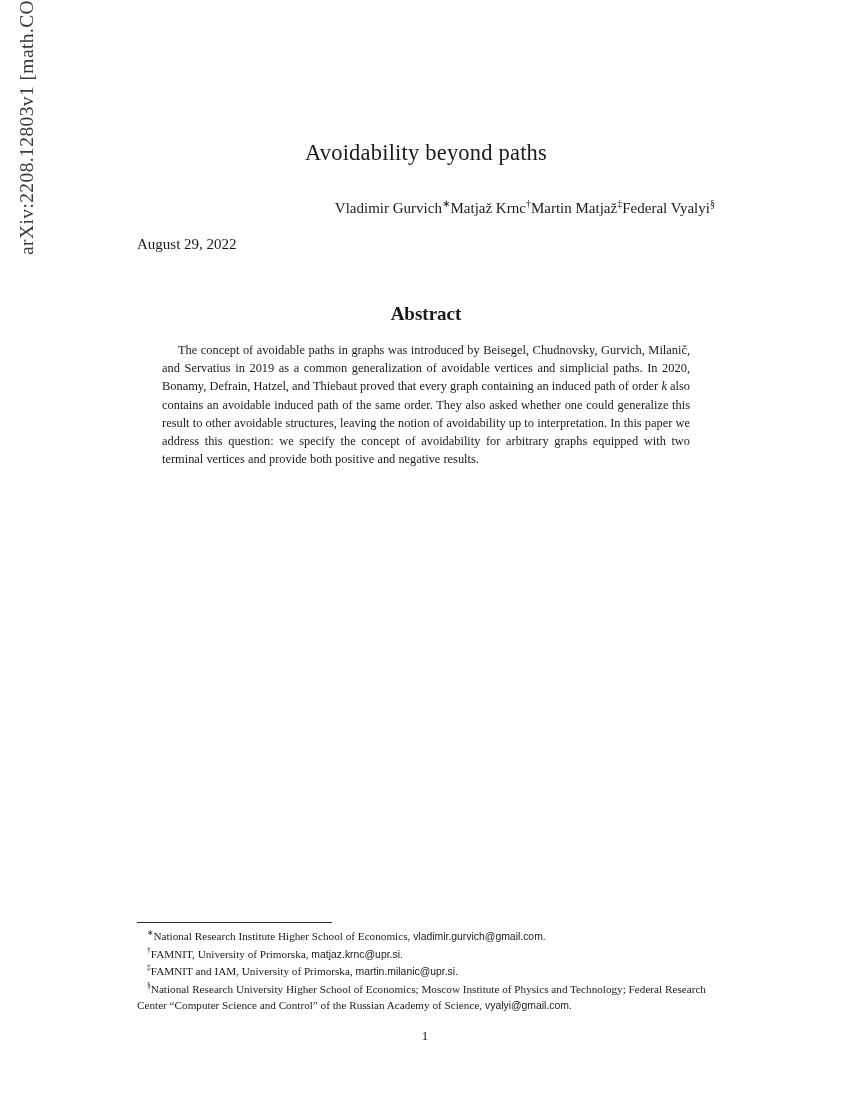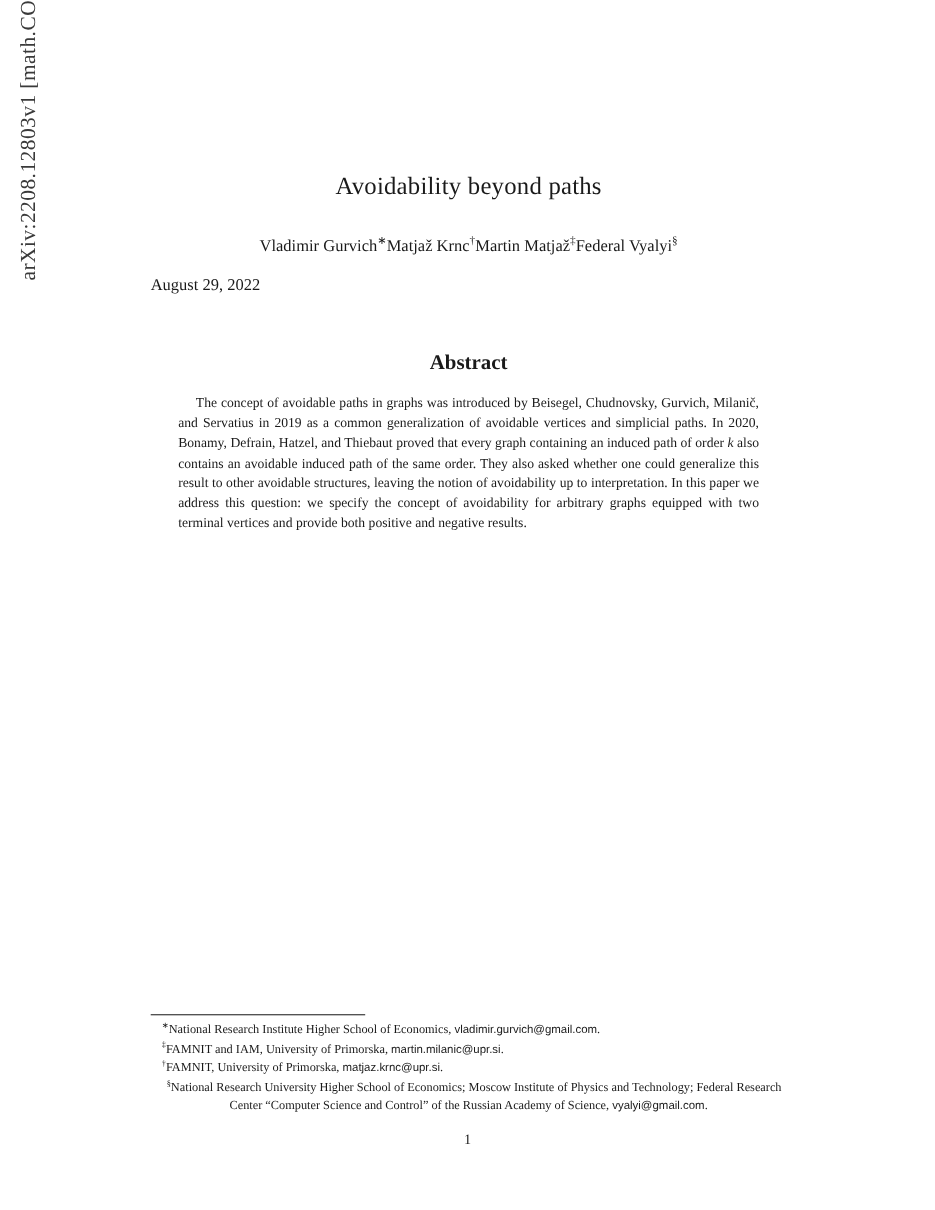--- a/index.html
+++ b/index.html
@@ -34,25 +34,25 @@
     position: absolute;
     left: 137px;
     top: 140px;
     width: 578px;
   }
   .title {
     text-align: center;
     font-size: 22.5px;
     font-weight: normal;
     letter-spacing: 0.2px;
-    margin: 16px 0 34px 0;
+    margin: 0 0 34px 0;
   }
   .authors {
     display: flex;
-    justify-content: center;
+    justify-content: flex-end;
     font-size: 15px;
     margin-bottom: 19px;
   }
   .author {
     white-space: nowrap;
   }
   sup {
     font-size: 0.68em;
     vertical-align: super;
     line-height: 0;
@@ -93,21 +93,20 @@
     width: 578px;
     font-size: 11.2px;
     line-height: 1.45;
   }
   .footnote {
     margin-bottom: 1.5px;
     text-indent: 10px;
   }
   .footnote.wrap {
     text-indent: 10px;
-    text-align: center;
   }
   .mono {
     font-family: Liberation Sans, sans-serif;
     font-size: 0.93em;
   }
   .page-number {
     position: absolute;
     left: 0;
     right: 0;
     top: 1028px;
@@ -139,22 +138,22 @@
 
     <p class="abstract-body"><span>The concept of avoidable paths in graphs was introduced by Beisegel, Chudnovsky, Gurvich, Milanič, and Servatius in 2019 as a common generalization of avoidable vertices and simplicial paths. In 2020, Bonamy, Defrain, Hatzel, and Thiebaut proved that every graph containing an induced path of order </span><span class="mathit">k</span><span> also contains an avoidable induced path of the same order. They also asked whether one could generalize this result to other avoidable structures, leaving the notion of avoidability up to interpretation. In this paper we address this question: we specify the concept of avoidability for arbitrary graphs equipped with two terminal vertices and provide both positive and negative results.</span></p>
 
   </div>
 
   <div class="footnote-rule"></div>
 
   <div class="footnotes">
     <div class="footnote"><sup>∗</sup><span>National Research Institute Higher School of Economics, </span><span class="mono">vladimir.gurvich@gmail.com</span><span>.</span></div>
 
+    <div class="footnote"><sup>†</sup><span>FAMNIT, University of Primorska, </span><span class="mono">matjaz.krnc@upr.si</span><span>.</span></div>
+
     <div class="footnote"><sup>‡</sup><span>FAMNIT and IAM, University of Primorska, </span><span class="mono">martin.milanic@upr.si</span><span>.</span></div>
-
-    <div class="footnote"><sup>†</sup><span>FAMNIT, University of Primorska, </span><span class="mono">matjaz.krnc@upr.si</span><span>.</span></div>
 
     <div class="footnote wrap"><sup>§</sup><span>National Research University Higher School of Economics; Moscow Institute of Physics and Technology; Federal Research Center “Computer Science and Control” of the Russian Academy of Science, </span><span class="mono">vyalyi@gmail.com</span><span>.</span></div>
   </div>
 
   <div class="page-number">1</div>
 
 </div>
 
 </body></html>

